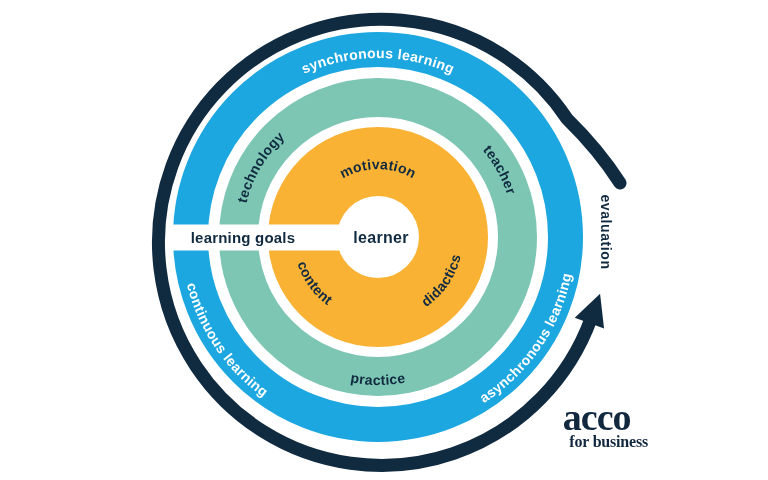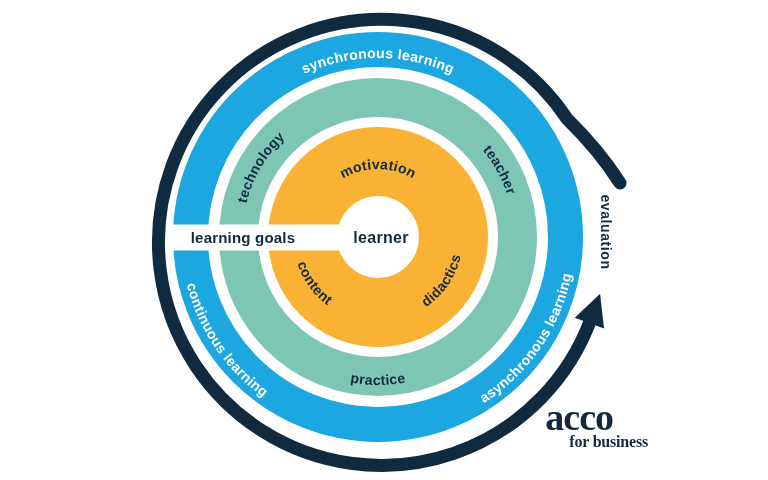--- a/index.html
+++ b/index.html
@@ -3,21 +3,21 @@
 <meta charset="utf-8">
 <style>
   html,body{margin:0;padding:0;background:#ffffff;}
   .stage{position:relative;width:768px;height:480px;background:#ffffff;overflow:hidden;
          font-family:"Liberation Sans", sans-serif;}
   svg{position:absolute;left:0;top:0;}
   .ring-label{font-family:"Liberation Sans", sans-serif;font-size:14px;font-weight:700;letter-spacing:.3px;}
   .core-label{font-family:"Liberation Sans", sans-serif;font-size:16px;font-weight:700;letter-spacing:.3px;}
   .band-label{font-family:"Liberation Sans", sans-serif;font-size:15px;font-weight:700;letter-spacing:.2px;}
   .eval-label{font-family:"Liberation Sans", sans-serif;font-size:14px;font-weight:700;letter-spacing:.6px;}
-  .logo{position:absolute;right:120px;top:402px;text-align:left;
+  .logo{position:absolute;right:120px;top:402px;text-align:center;
         font-family:"Liberation Serif", serif;font-weight:700;}
   .logo-acco{font-size:38px;line-height:31px;letter-spacing:-1px;color:#12283E;}
   .logo-learn{font-size:27px;line-height:22px;letter-spacing:-0.5px;color:#29ABE2;}
   .logo-for{font-size:16px;line-height:18px;letter-spacing:-0.2px;color:#12283E;margin-left:24px;}
 </style>
 </head>
 <body>
 
 <div class="stage">
 

